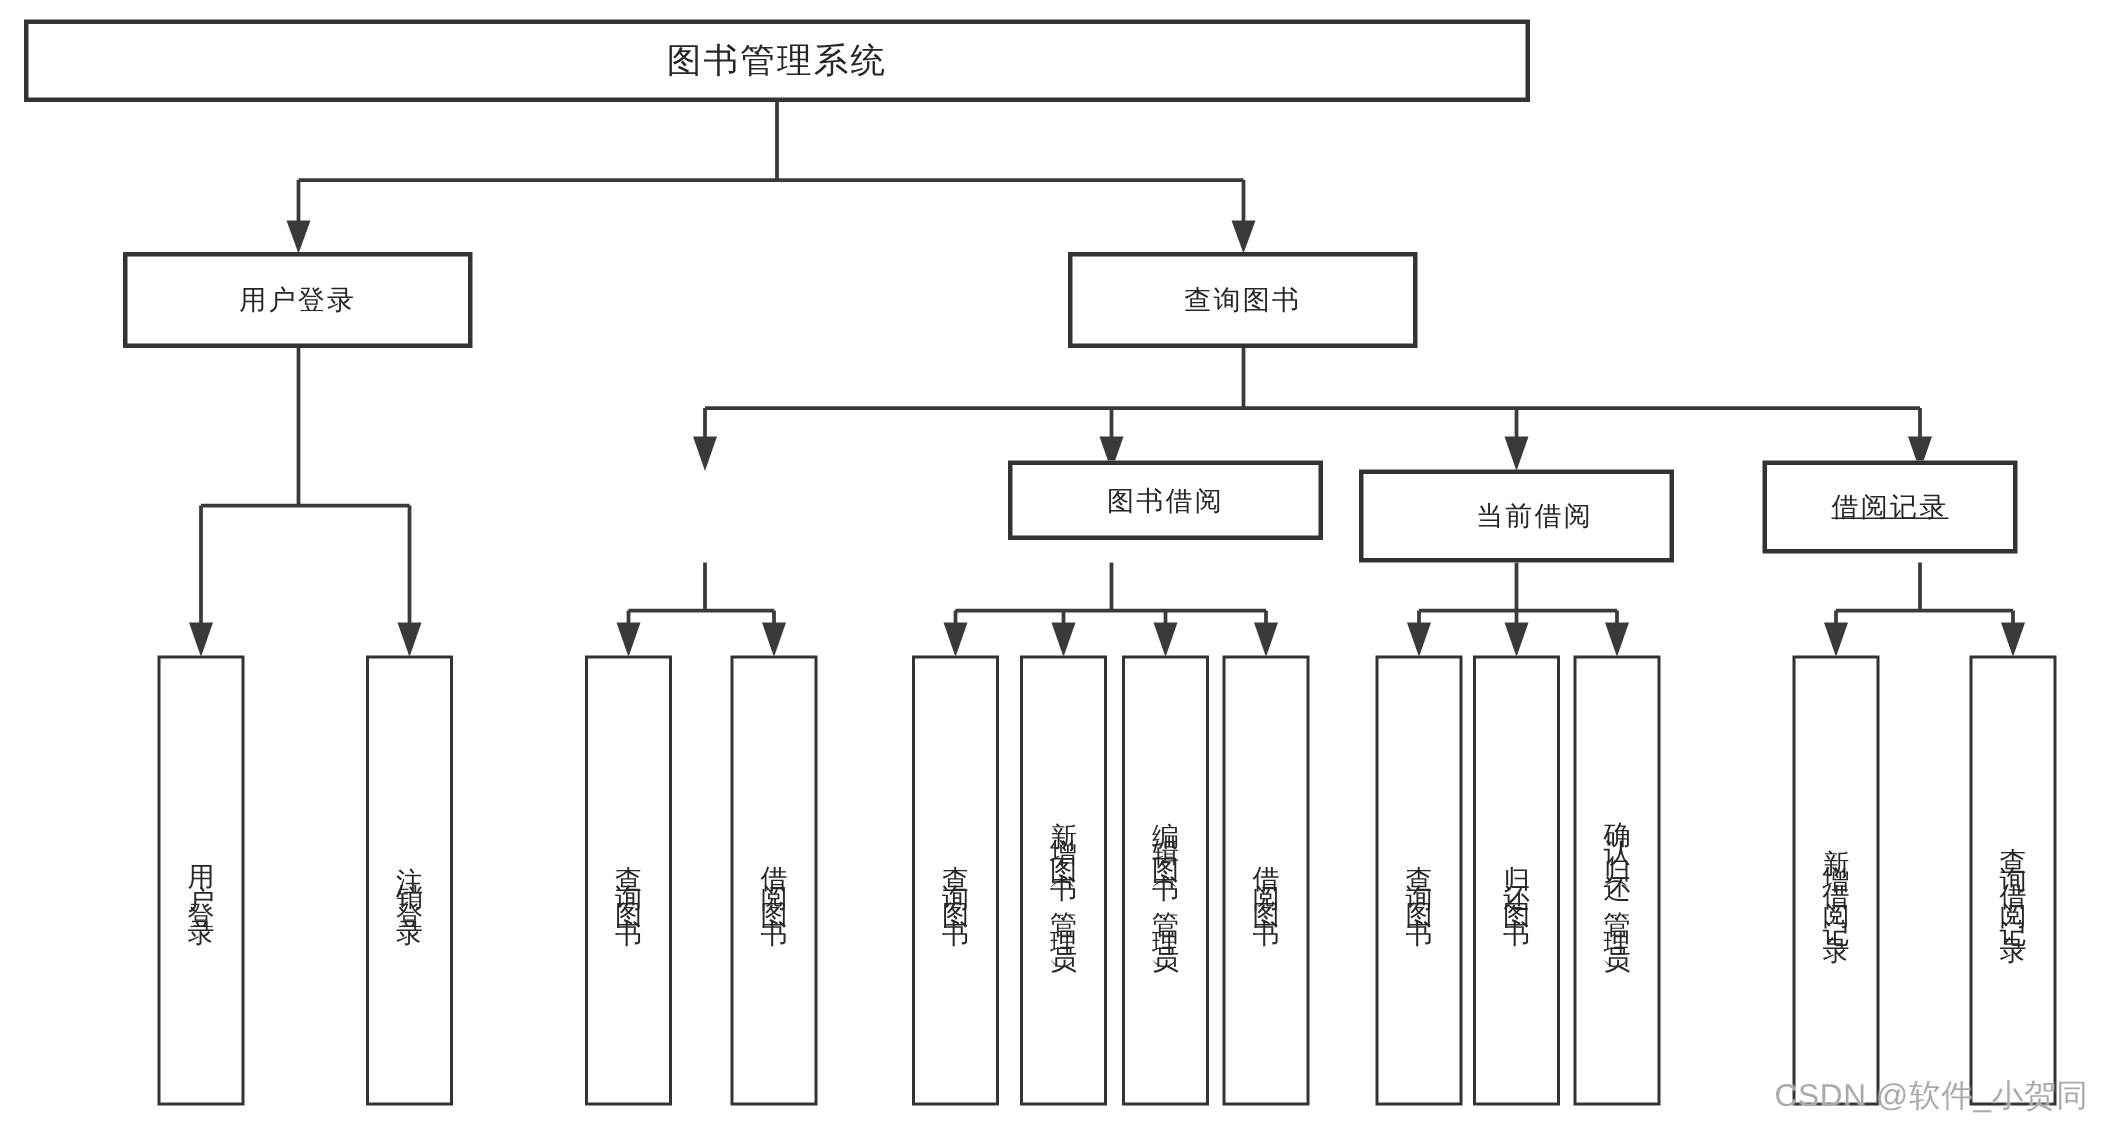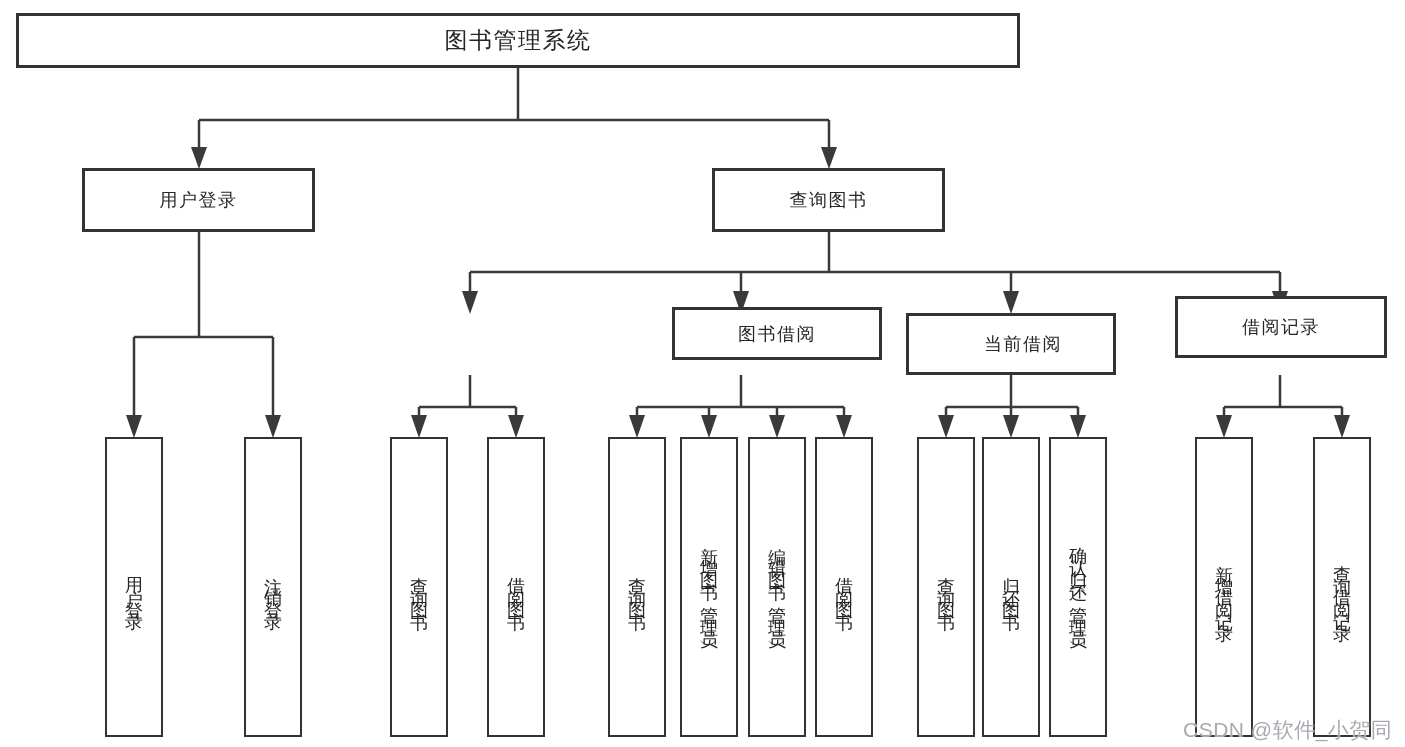--- a/index.html
+++ b/index.html
@@ -105,21 +105,21 @@
   <div class="box hnode" style="left:712px; top:168px; width:233px; height:64px;">
     <span>查询图书</span>
   </div>
 
   <div class="box hnode" style="left:636px; top:307px; width:210px; height:53px;margin-left:36px;">
     <span>图书借阅</span>
   </div>
   <div class="box hnode" style="left:906px; top:313px; width:210px; height:62px;padding-left:24px;">
     <span>当前借阅</span>
   </div>
-  <div class="box hnode" style="left:1175px; top:296px; width:212px; height:62px;">
+  <div class="box hnode" style="left:1175px; top:307px; width:170px; height:62px;text-decoration:underline;">
     <span>借阅记录</span>
   </div>
 
   <div class="box leaf" style="left:105px;">
     <span class="vtext">用户登录</span>
   </div>
   <div class="box leaf" style="left:244px;">
     <span class="vtext">注销登录</span>
   </div>
   <div class="box leaf" style="left:390px;">

